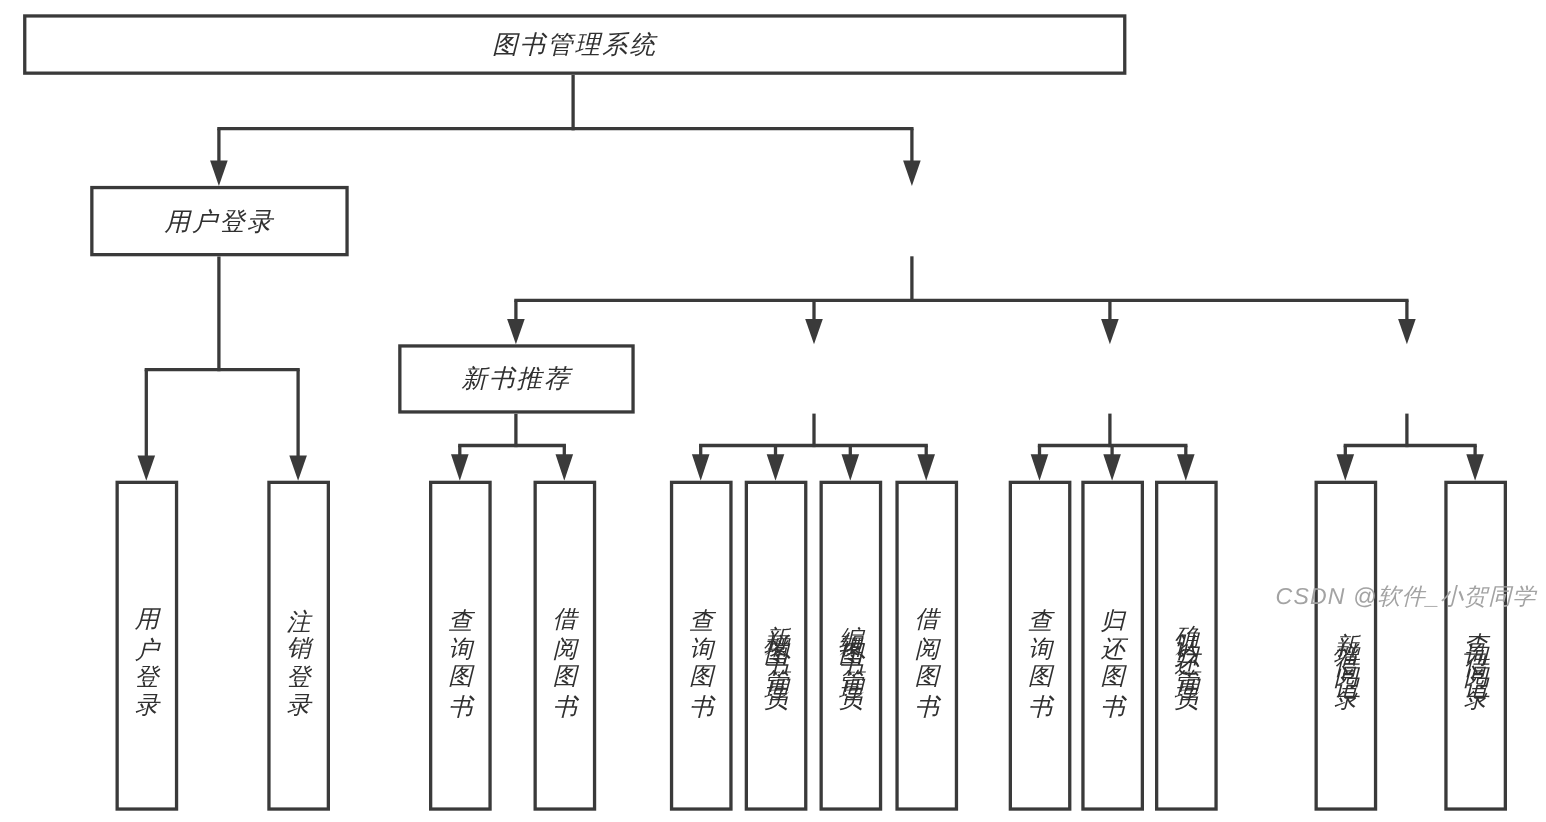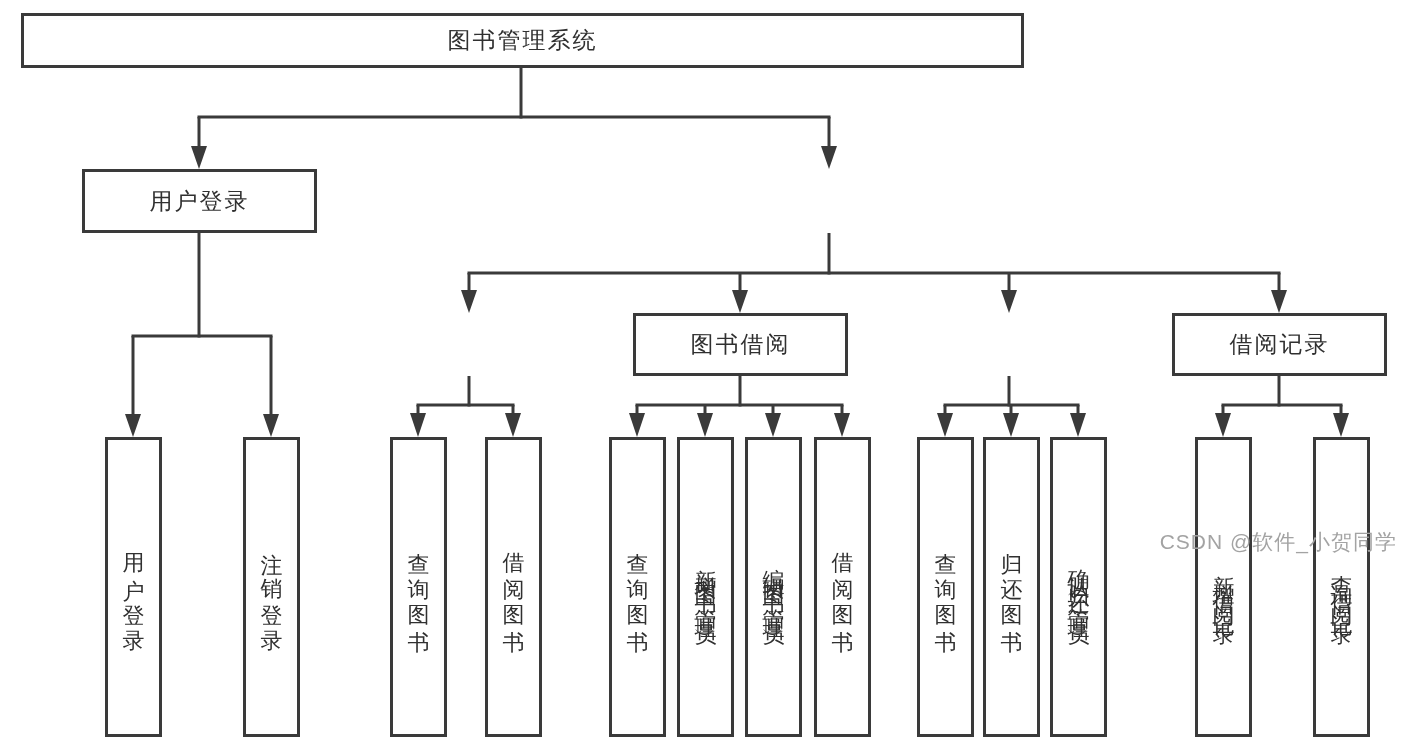--- a/index.html
+++ b/index.html
@@ -11,21 +11,21 @@
   *{box-sizing:border-box;}
   html,body{margin:0;padding:0;}
   body{
     width:1405px;height:747px;
     background:var(--bg);
     position:relative;
     overflow:hidden;
     font-family:"Liberation Sans","DejaVu Sans",sans-serif;
     color:var(--text);
   }
-  #canvas{position:absolute;inset:0;width:1405px;height:558px;}
+  #canvas{position:absolute;inset:0;width:1405px;height:558px;font-style:italic;}
   svg.wires{position:absolute;left:0;top:0;width:1405px;height:747px;z-index:1;}
   svg.wires path{stroke:var(--line);stroke-width:3;fill:none;}
   svg.wires path.arrow{fill:var(--line);stroke:none;}
   .node{
     position:absolute;
     background:#fff;
     border:3px solid var(--line);
     display:flex;
     align-items:center;
     justify-content:center;
@@ -136,22 +136,21 @@
       <path class="arrow" d="M1215 413 L1231 413 L1223 437 Z"></path>
       <path d="M1341 405 V418"></path>
       <path class="arrow" d="M1333 413 L1349 413 L1341 437 Z"></path>
     </g>
   </svg>
 
   <div class="node hnode" style="left:21px;top:13px;width:1003px;height:55px">图书管理系统</div>
 
   <div class="node hnode" style="left:82px;top:169px;width:235px;height:64px">用户登录</div>
 
-  <div class="node hnode" style="left:633px;top:313px;width:215px;height:63px">图书借阅</div>
-  <div class="node hnode" style="left:1172px;top:313px;width:215px;height:63px">借阅记录</div>
+  <div class="node hnode" style="left:362px;top:313px;width:215px;height:63px">新书推荐</div>
 
   <div class="node leaf ls-wide" style="left:105px;top:437px;width:57px;height:300px">用户登录</div>
   <div class="node leaf ls-wide" style="left:243px;top:437px;width:57px;height:300px">注销登录</div>
 
   <div class="node leaf ls-wide" style="left:390px;top:437px;width:57px;height:300px">查询图书</div>
   <div class="node leaf ls-wide" style="left:485px;top:437px;width:57px;height:300px">借阅图书</div>
 
   <div class="node leaf ls-wide" style="left:609px;top:437px;width:57px;height:300px">查询图书</div>
   <div class="node leaf ls-tight" style="left:677px;top:437px;width:57px;height:300px">新增图书（管理员）</div>
   <div class="node leaf ls-tight" style="left:745px;top:437px;width:57px;height:300px">编辑图书（管理员）</div>

